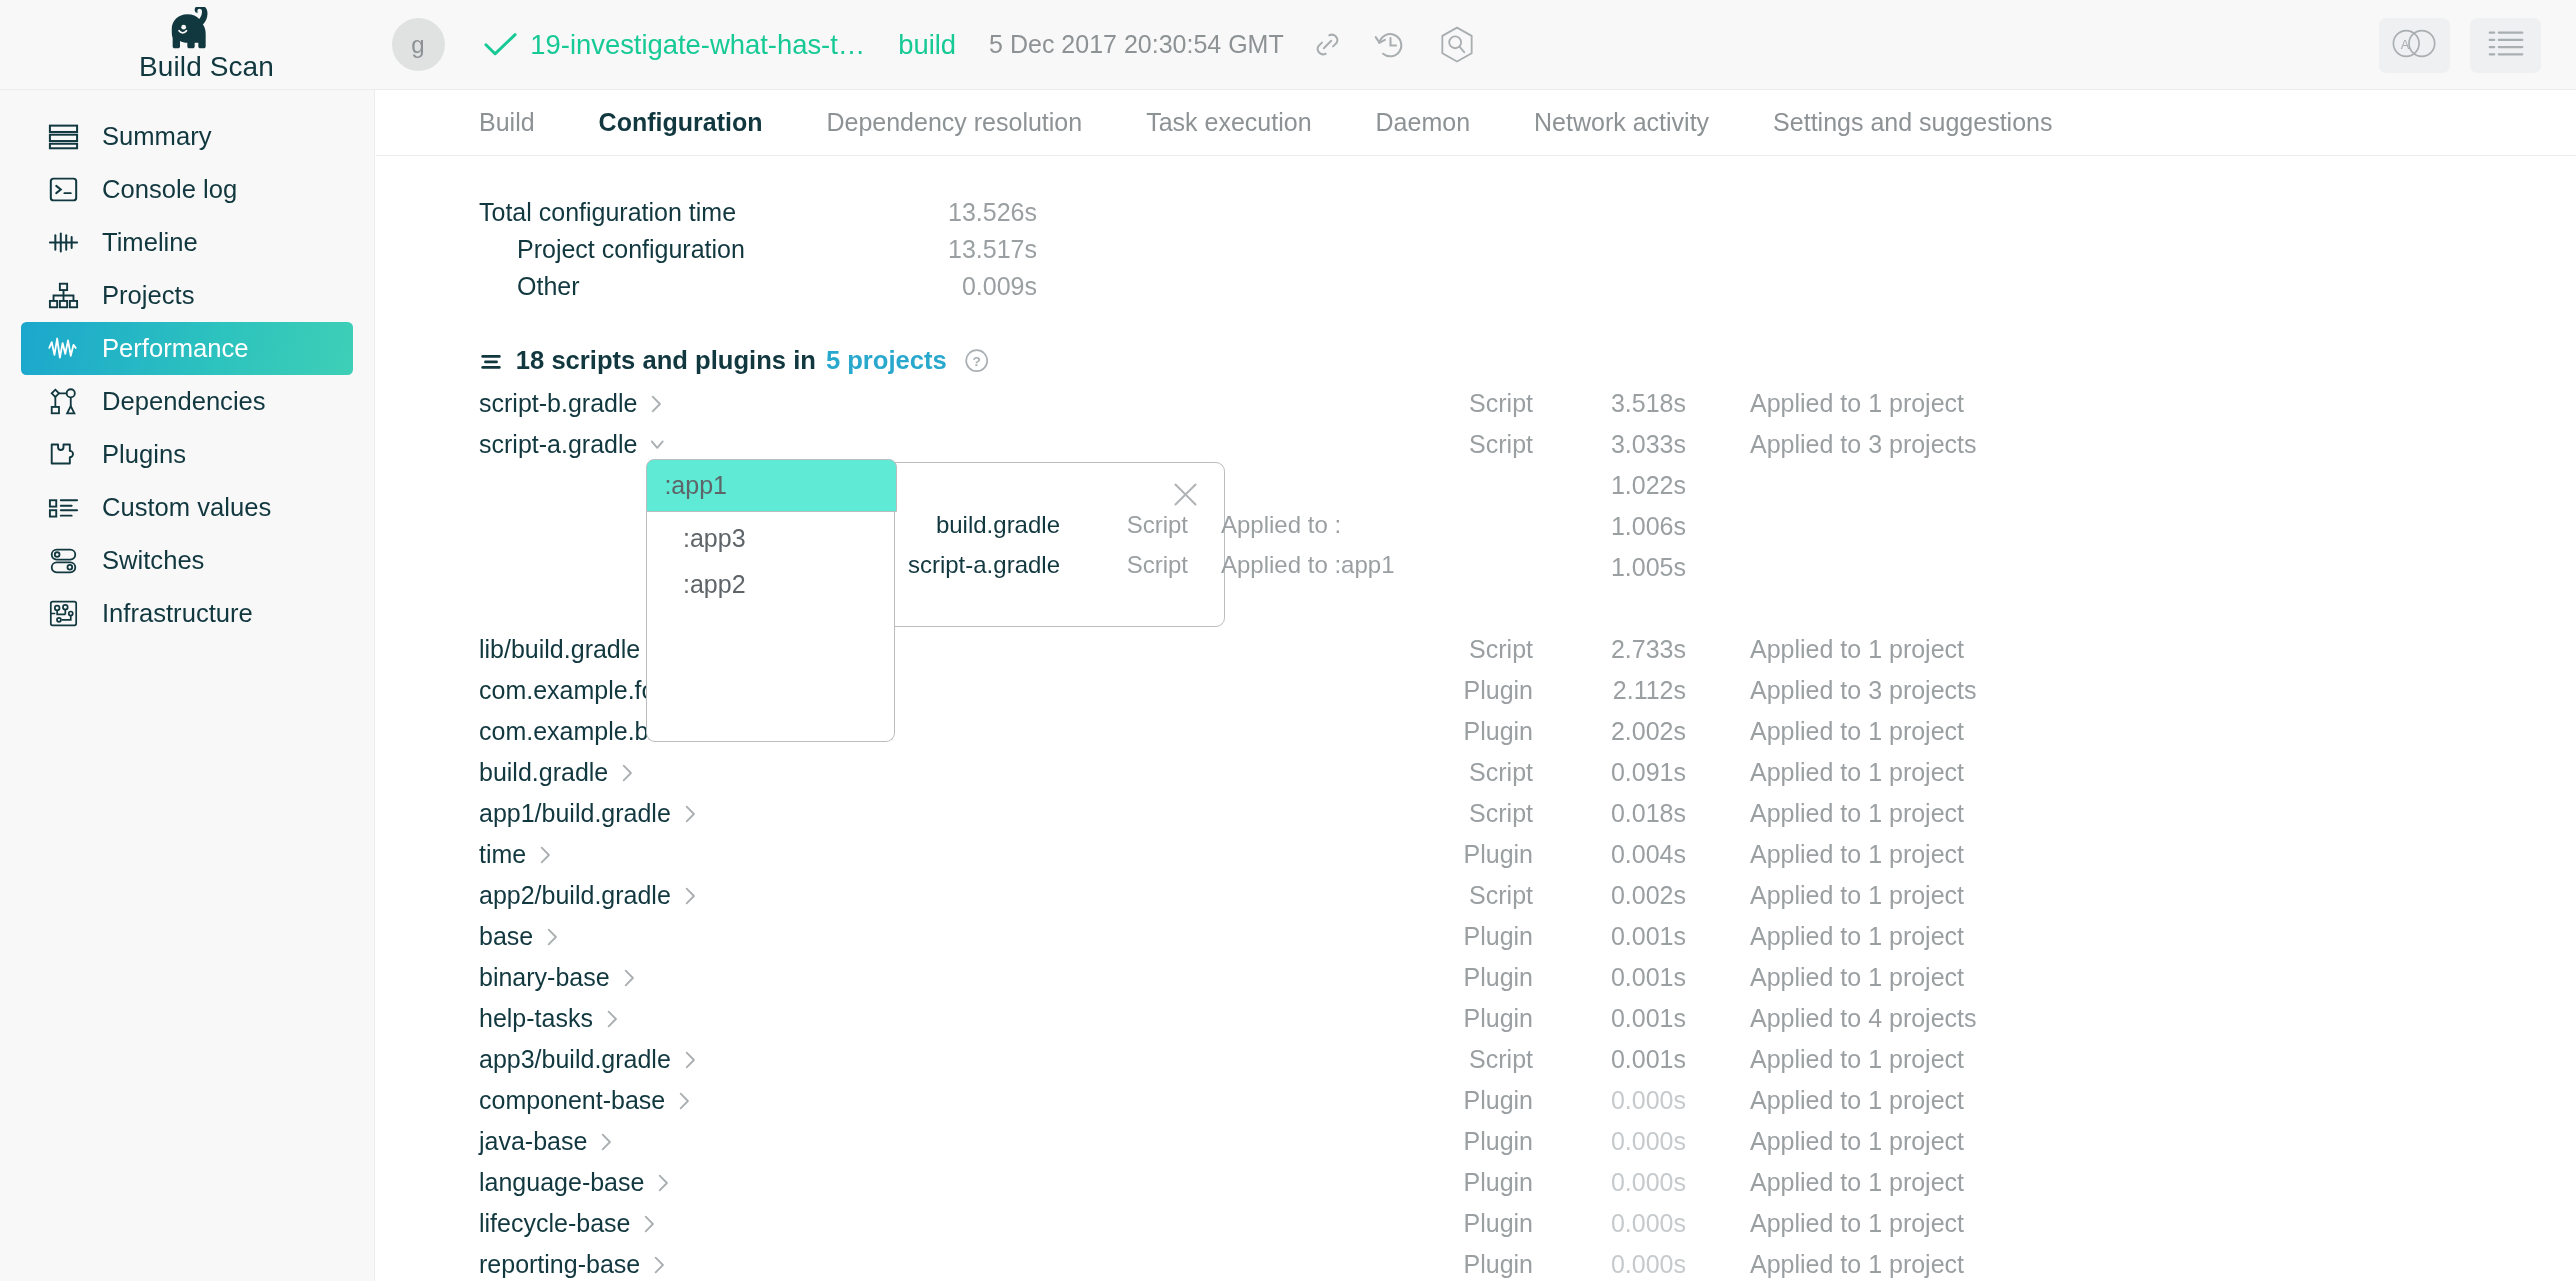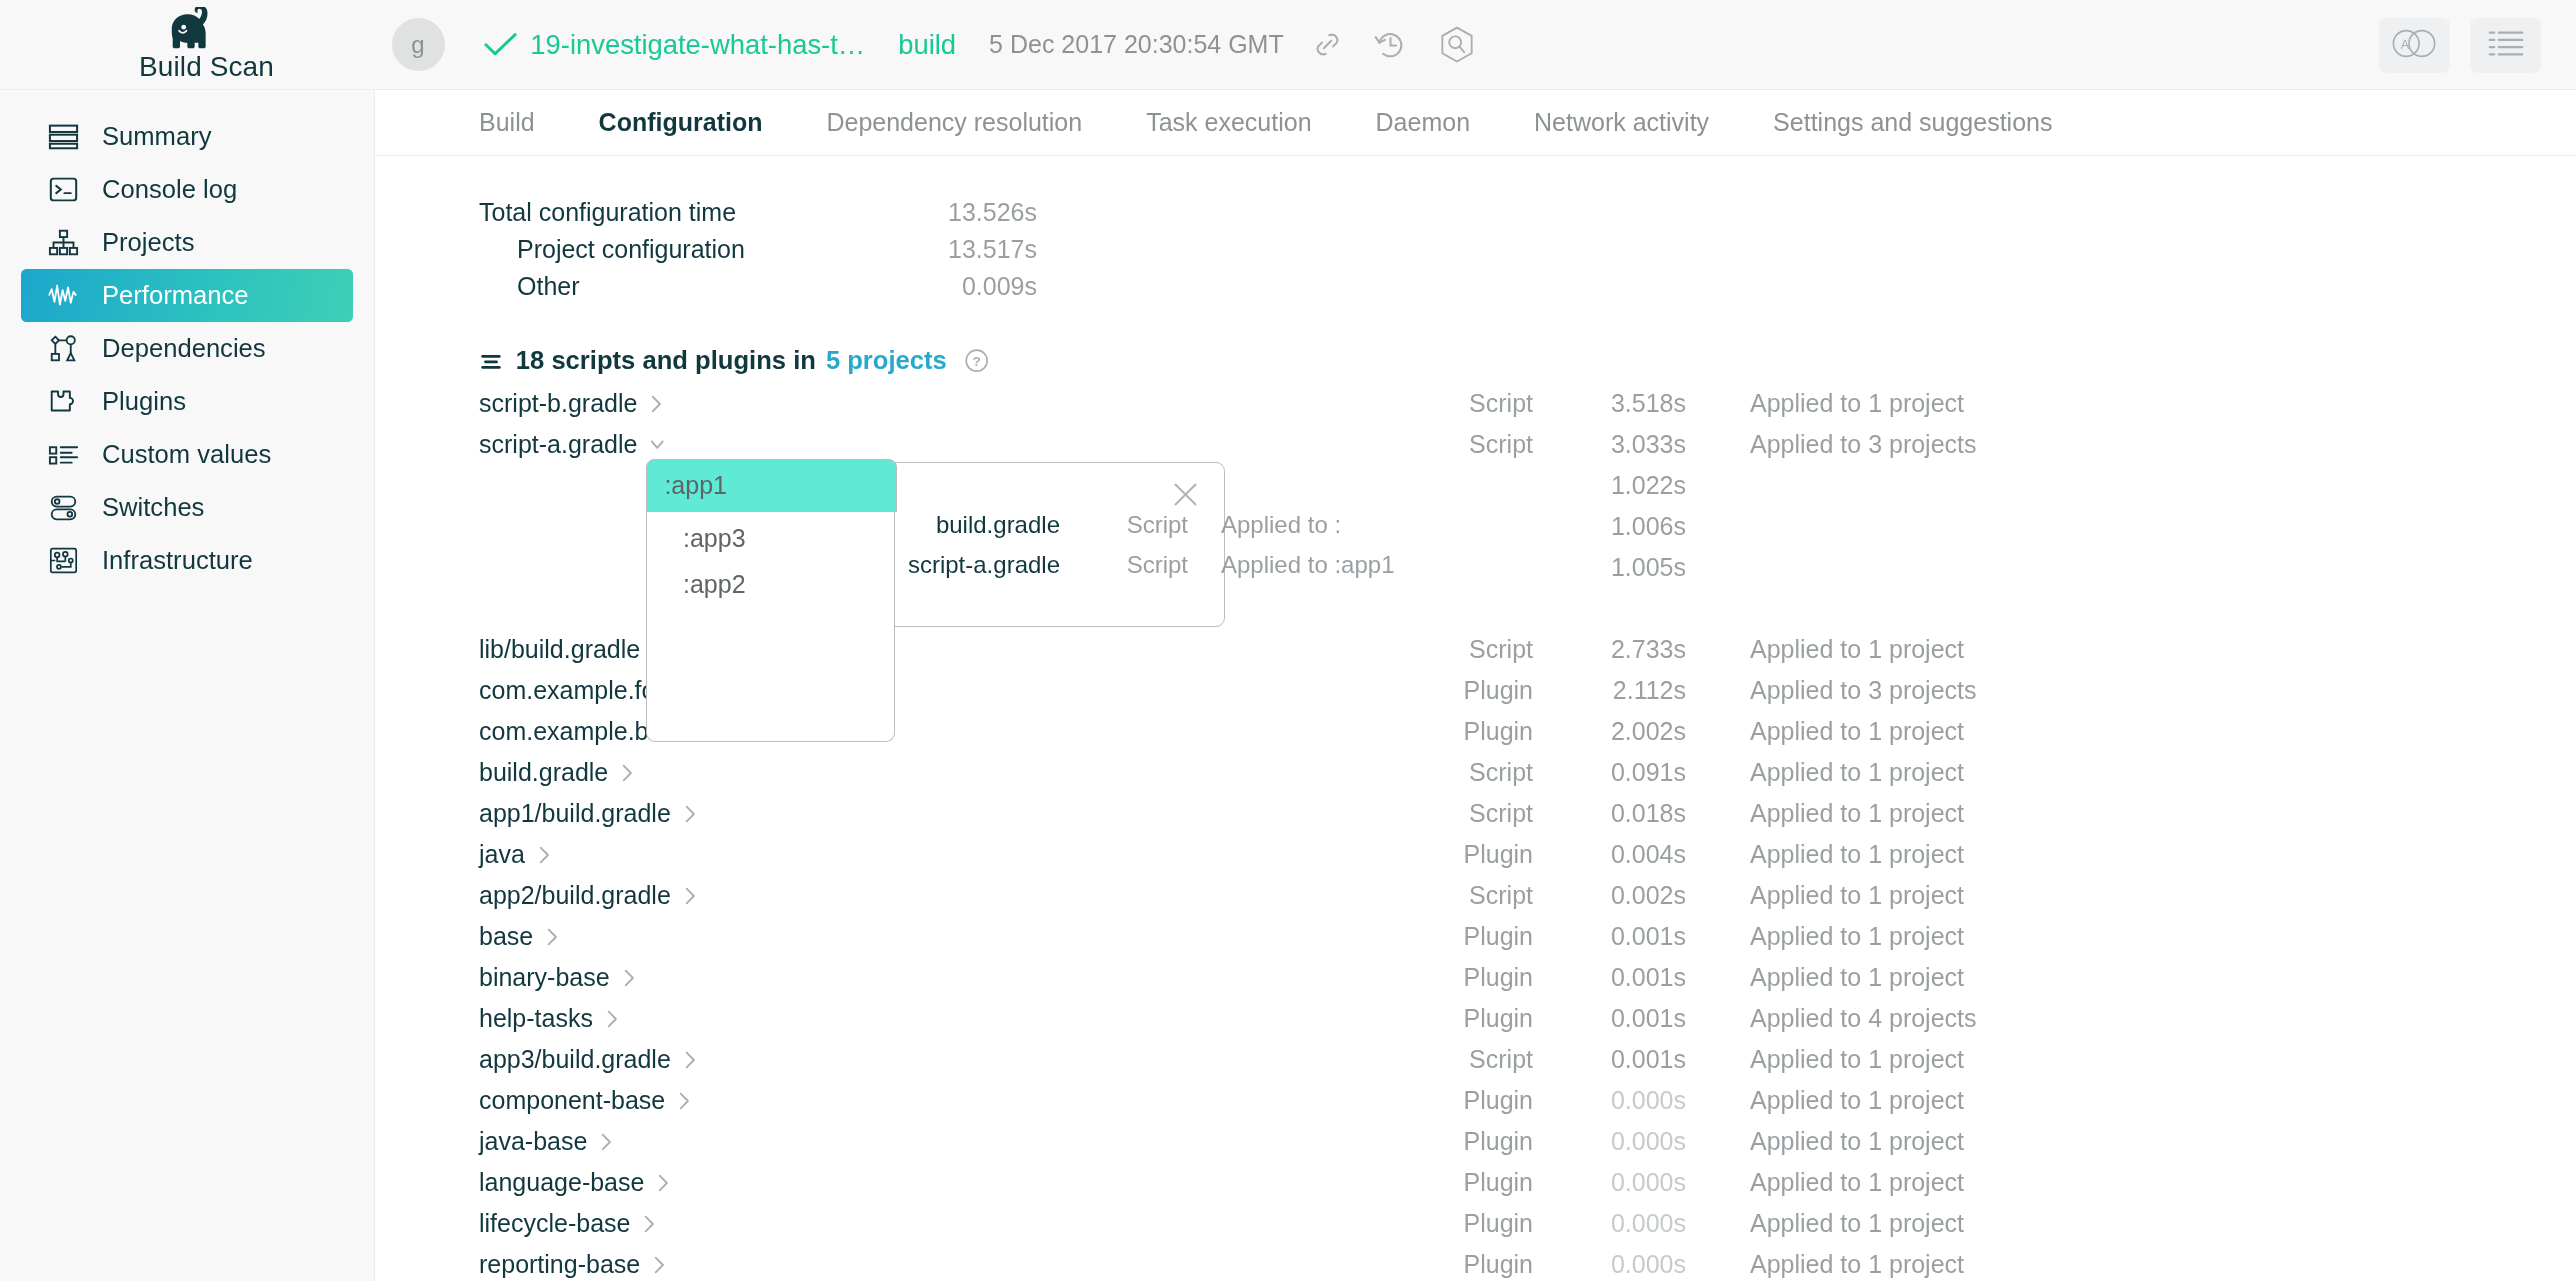--- a/index.html
+++ b/index.html
@@ -269,20 +269,34 @@
             <g stroke="#11373f" stroke-width="2.2" fill="none" stroke-linecap="round">
           <rect x="4" y="4" width="28" height="24" rx="3"></rect>
               <path d="M10 12 L15 16 L10 20"></path>
               <path d="M19 20 L26 20"></path>
         </g>
           </svg>
       </span>
       <span>Console log</span>
     </div>
 
+    <div class="nav-item">
+      <span class="nav-ico">
+        <svg width="33" height="29" viewBox="0 0 36 32">
+            <g stroke="#11373f" stroke-width="2.2" stroke-linecap="round">
+          <path d="M3 16 L33 16"></path>
+              <path d="M9 8 L9 24"></path>
+              <path d="M15 6 L15 26"></path>
+              <path d="M21 8 L21 24"></path>
+              <path d="M27 10 L27 22"></path>
+        </g>
+          </svg>
+      </span>
+      <span>Timeline</span>
+    </div>
 
     <div class="nav-item">
       <span class="nav-ico">
         <svg width="33" height="29" viewBox="0 0 36 32">
             <g stroke="#11373f" stroke-width="2.1" fill="none">
           <rect x="14" y="3" width="8" height="7"></rect>
               <rect x="3" y="22" width="8" height="7"></rect>
           <rect x="14" y="22" width="8" height="7"></rect>
               <rect x="25" y="22" width="8" height="7"></rect>
           <path d="M18 10 L18 16 M7 22 L7 16 L29 16 L29 22 M18 16 L18 22"></path>
@@ -529,21 +543,21 @@
                 </svg>
               </span>
           </span>
           <span class="col-type">Script</span>
           <span class="col-time">0.018s</span>
           <span class="col-applied">Applied to 1 project</span>
         </div>
 
         <div class="row">
           <span class="row-name">
-            <span>java</span>
+            <span>time</span>
             <span class="row-chev">
                 <svg width="14.6" height="20" viewBox="0 0 16 22">
                   <path d="M4 3 L12 11 L4 19" stroke="#a9aeb1" stroke-width="2" fill="none" stroke-linecap="round" stroke-linejoin="round"></path>
                 </svg>
               </span>
           </span>
           <span class="col-type">Plugin</span>
           <span class="col-time">0.004s</span>
           <span class="col-applied">Applied to 1 project</span>
         </div>

